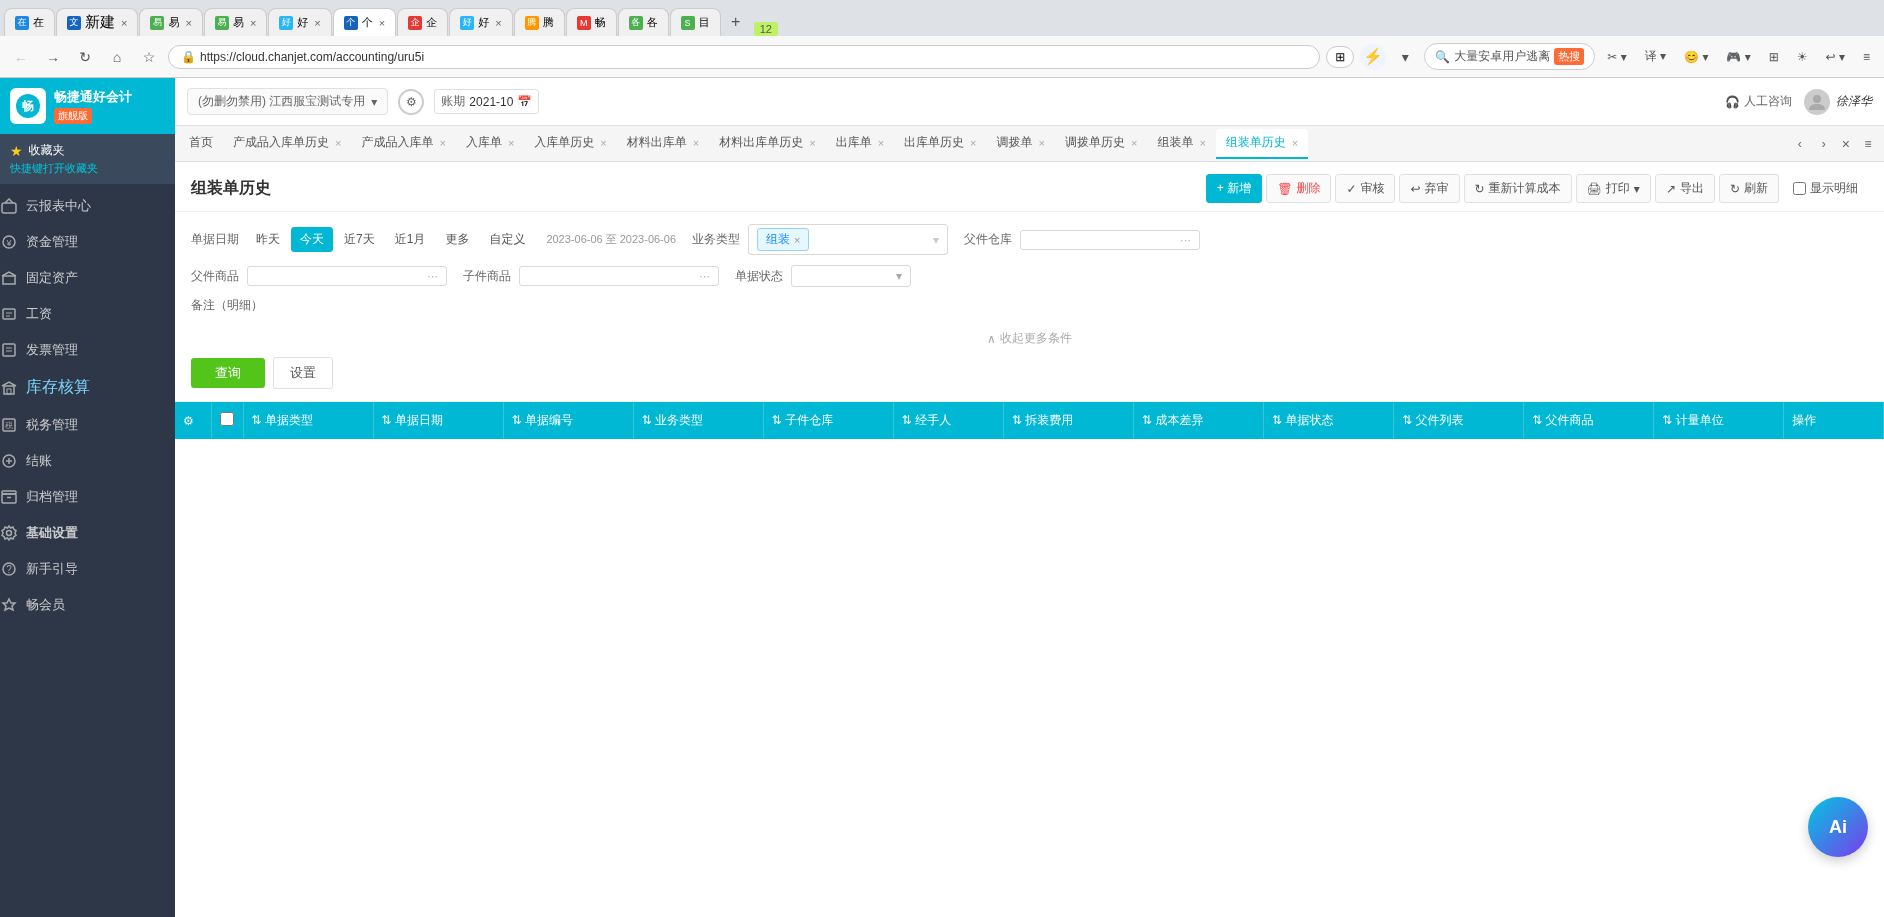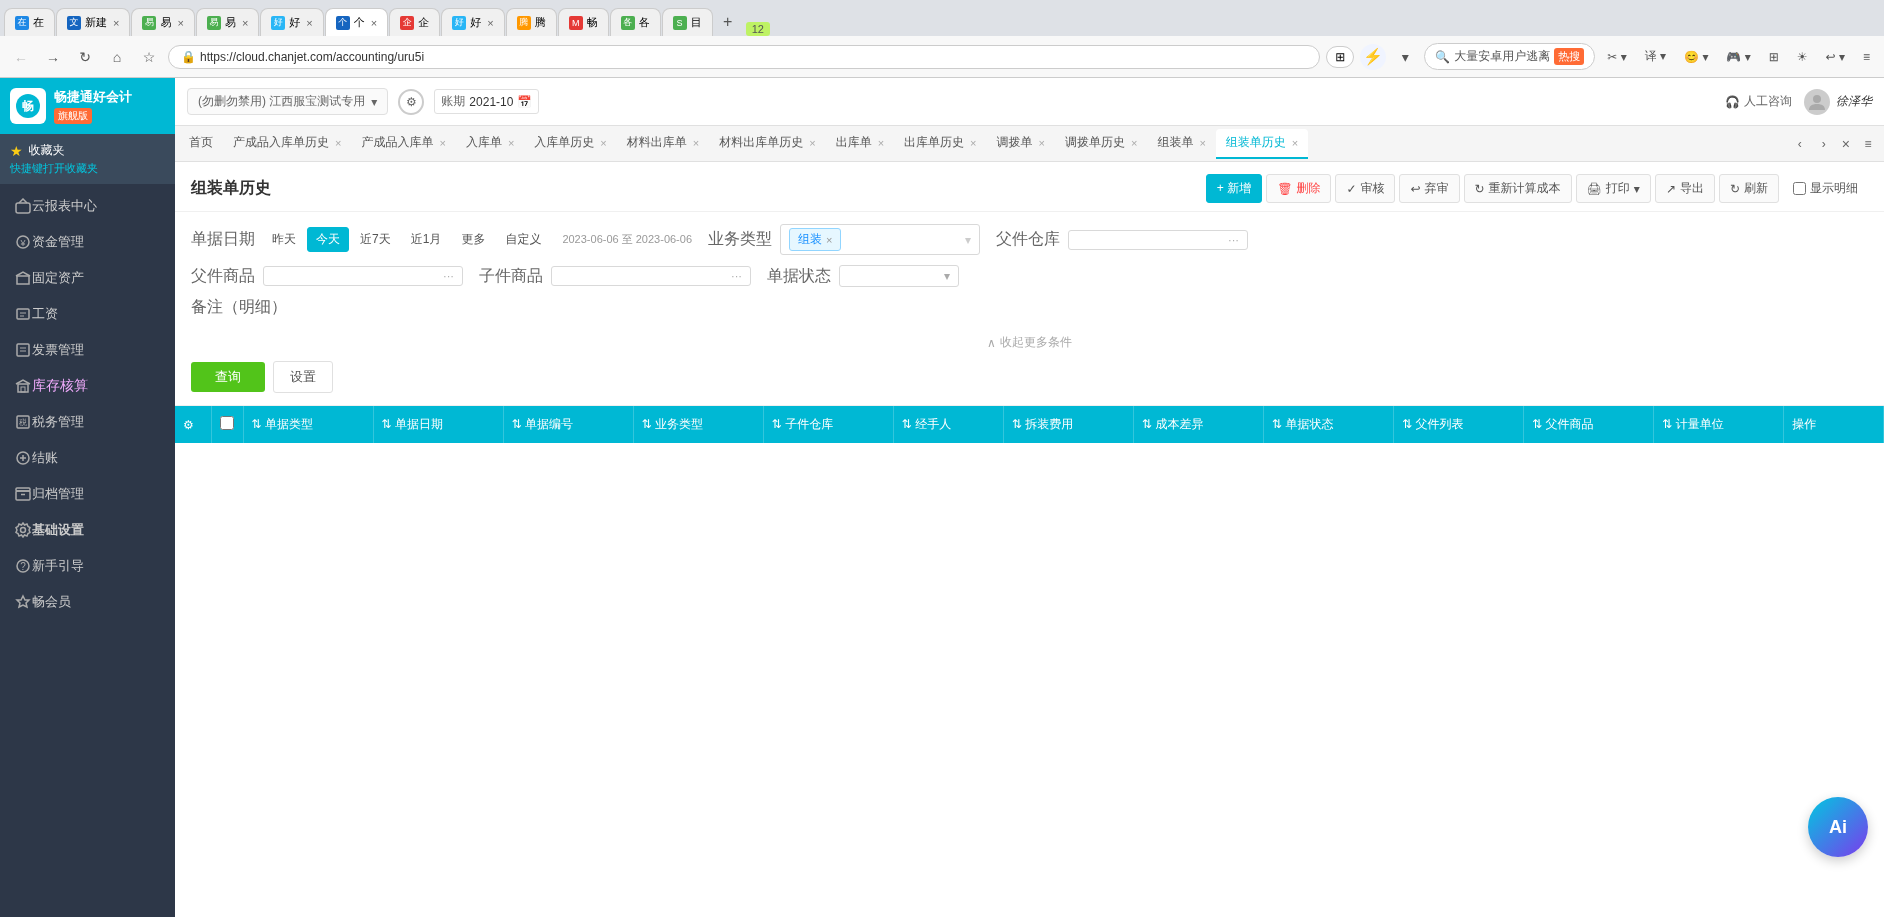--- a/index.html
+++ b/index.html
@@ -31,21 +31,21 @@
     .sidebar { width: 175px; background: #2d3748; display: flex; flex-direction: column; flex-shrink: 0; }
     .sidebar-header { background: #00b8d4; padding: 10px; display: flex; align-items: center; gap: 8px; height: 56px; }
     .sidebar-logo { width: 36px; height: 36px; border-radius: 6px; background: #fff; display: flex; align-items: center; justify-content: center; font-size: 10px; color: #00b8d4; font-weight: bold; }
 
     .sidebar-favorites { background: #3a4a5c; padding: 8px 10px; }
 
     .sidebar-nav { flex: 1; overflow-y: auto; padding: 4px 0; }
     .sidebar-nav::-webkit-scrollbar { width: 4px; }
     .sidebar-nav::-webkit-scrollbar-track { background: #2d3748; }
     .sidebar-nav::-webkit-scrollbar-thumb { background: #555; border-radius: 2px; }
-    .nav-item { display: flex; align-items: center; padding: 9px 14px; color: #ccc; cursor: pointer; font-size: 13px; }
+    .nav-item { display: flex; align-items: center; padding: 9px 0; color: #ccc; cursor: pointer; gap: 8px; font-size: 13px; }
     .nav-item .nav-icon { width: 18px; height: 18px; display: flex; align-items: center; justify-content: center; font-size: 14px; flex-shrink: 0; }
 
     
     .main-area { flex: 1; display: flex; flex-direction: column; overflow: hidden; }
 
     
     .app-topbar { background: #fff; border-bottom: 1px solid #e0e0e0; padding: 0 12px; display: flex; align-items: center; height: 48px; gap: 10px; }
     .company-selector { display: flex; align-items: center; gap: 6px; border: 1px solid #e0e0e0; border-radius: 4px; padding: 4px 10px; cursor: pointer; font-size: 12px; color: #666; background: #fafafa; }
     .topbar-right { margin-left: auto; display: flex; align-items: center; gap: 12px; }
     .topbar-btn { display: flex; align-items: center; gap: 4px; font-size: 12px; color: #666; cursor: pointer; }
@@ -71,21 +71,21 @@
     .page-title { font-size: 16px; font-weight: bold; color: #333; }
     .page-actions { display: flex; align-items: center; gap: 4px; }
     .action-btn { display: flex; align-items: center; gap: 4px; padding: 5px 10px; border: 1px solid #e0e0e0; border-radius: 3px; cursor: pointer; font-size: 12px; color: #555; background: #fafafa; white-space: nowrap; }
     .action-btn.primary { background: #00b8d4; color: #fff; border-color: #00b8d4; }
     .action-btn.danger { color: #ff4444; }
 
     
     .filter-section { padding: 12px 16px; border-bottom: 1px solid #f0f0f0; }
     .filter-row { display: flex; align-items: center; gap: 16px; margin-bottom: 10px; }
     .filter-item { display: flex; align-items: center; gap: 8px; }
-    .filter-label { color: #666; font-size: 16px; white-space: nowrap; font-family: Liberation Serif, serif; }
+    .filter-label { color: #666; font-size: 12px; white-space: nowrap; font-family: Liberation Serif, serif; }
     .filter-date-btns { display: flex; align-items: center; gap: 2px; }
     .date-btn { padding: 3px 8px; border-radius: 3px; cursor: pointer; font-size: 12px; color: #555; border: 1px solid transparent; }
     .date-btn.active { background: #00b8d4; color: #fff; border-color: #00b8d4; }
     .date-range-text { font-size: 11px; color: #999; margin-left: 4px; }
     .filter-tag { display: inline-flex; align-items: center; gap: 4px; background: #e6f7ff; border: 1px solid #91d5ff; border-radius: 3px; padding: 2px 8px; font-size: 12px; color: #1890ff; }
     .filter-tag .remove { cursor: pointer; color: #999; font-size: 11px; }
 
     
     .table-container { overflow-x: auto; }
     .data-table { width: 100%; border-collapse: collapse; }
@@ -119,21 +119,21 @@
 
 <div class="browser-chrome">
 
   <div class="browser-tabs">
     <div class="browser-tab">
       <div class="tab-icon" style="background:#1e88e5; color:#fff; font-size:9px; display:flex; align-items:center; justify-content:center; border-radius:2px;">在</div>
       <span style="font-size:11px;">在</span>
     </div>
     <div class="browser-tab">
       <div class="tab-icon" style="background:#1565c0; color:#fff; font-size:9px; display:flex; align-items:center; justify-content:center;">文</div>
-      <span style="font-size:11px;">新建</span>
+      <span style="font-size:15px;">新建</span>
       <span class="tab-close">×</span>
     </div>
     <div class="browser-tab">
       <div class="tab-icon" style="background:#4caf50; color:#fff; font-size:9px; display:flex; align-items:center; justify-content:center;">易</div>
       <span style="font-size:11px;">易</span>
       <span class="tab-close">×</span>
     </div>
     <div class="browser-tab">
       <div class="tab-icon" style="background:#4caf50; color:#fff; font-size:9px; display:flex; align-items:center; justify-content:center;">易</div>
       <span style="font-size:11px;">易</span>
@@ -282,21 +282,21 @@
         <span style="color:#ccc;font-size:13px;">发票管理</span>
       </div>
       <div class="nav-item">
         <div class="nav-icon">
           <svg width="16" height="16" viewBox="0 0 16 16">
               <rect x="3" y="6" width="10" height="8" fill="none" stroke="#aaa" stroke-width="1.5"></rect>
               <path d="M1 6 L8 2 L15 6" fill="none" stroke="#aaa" stroke-width="1.5"></path>
               <rect x="6" y="9" width="4" height="5" fill="none" stroke="#aaa" stroke-width="1"></rect>
             </svg>
         </div>
-        <span style="color:#f0abfc;font-size:14px;">库存核算</span>
+        <span style="color:#7dd3fc;font-size:16px;">库存核算</span>
       </div>
       <div class="nav-item">
         <div class="nav-icon">
           <svg width="16" height="16" viewBox="0 0 16 16">
               <rect x="2" y="2" width="12" height="12" rx="1" fill="none" stroke="#aaa" stroke-width="1.5"></rect>
               <text x="8" y="11" text-anchor="middle" fill="#aaa" font-size="8">税</text>
             </svg>
         </div>
         <span style="color:#ccc;font-size:13px;">税务管理</span>
       </div>

